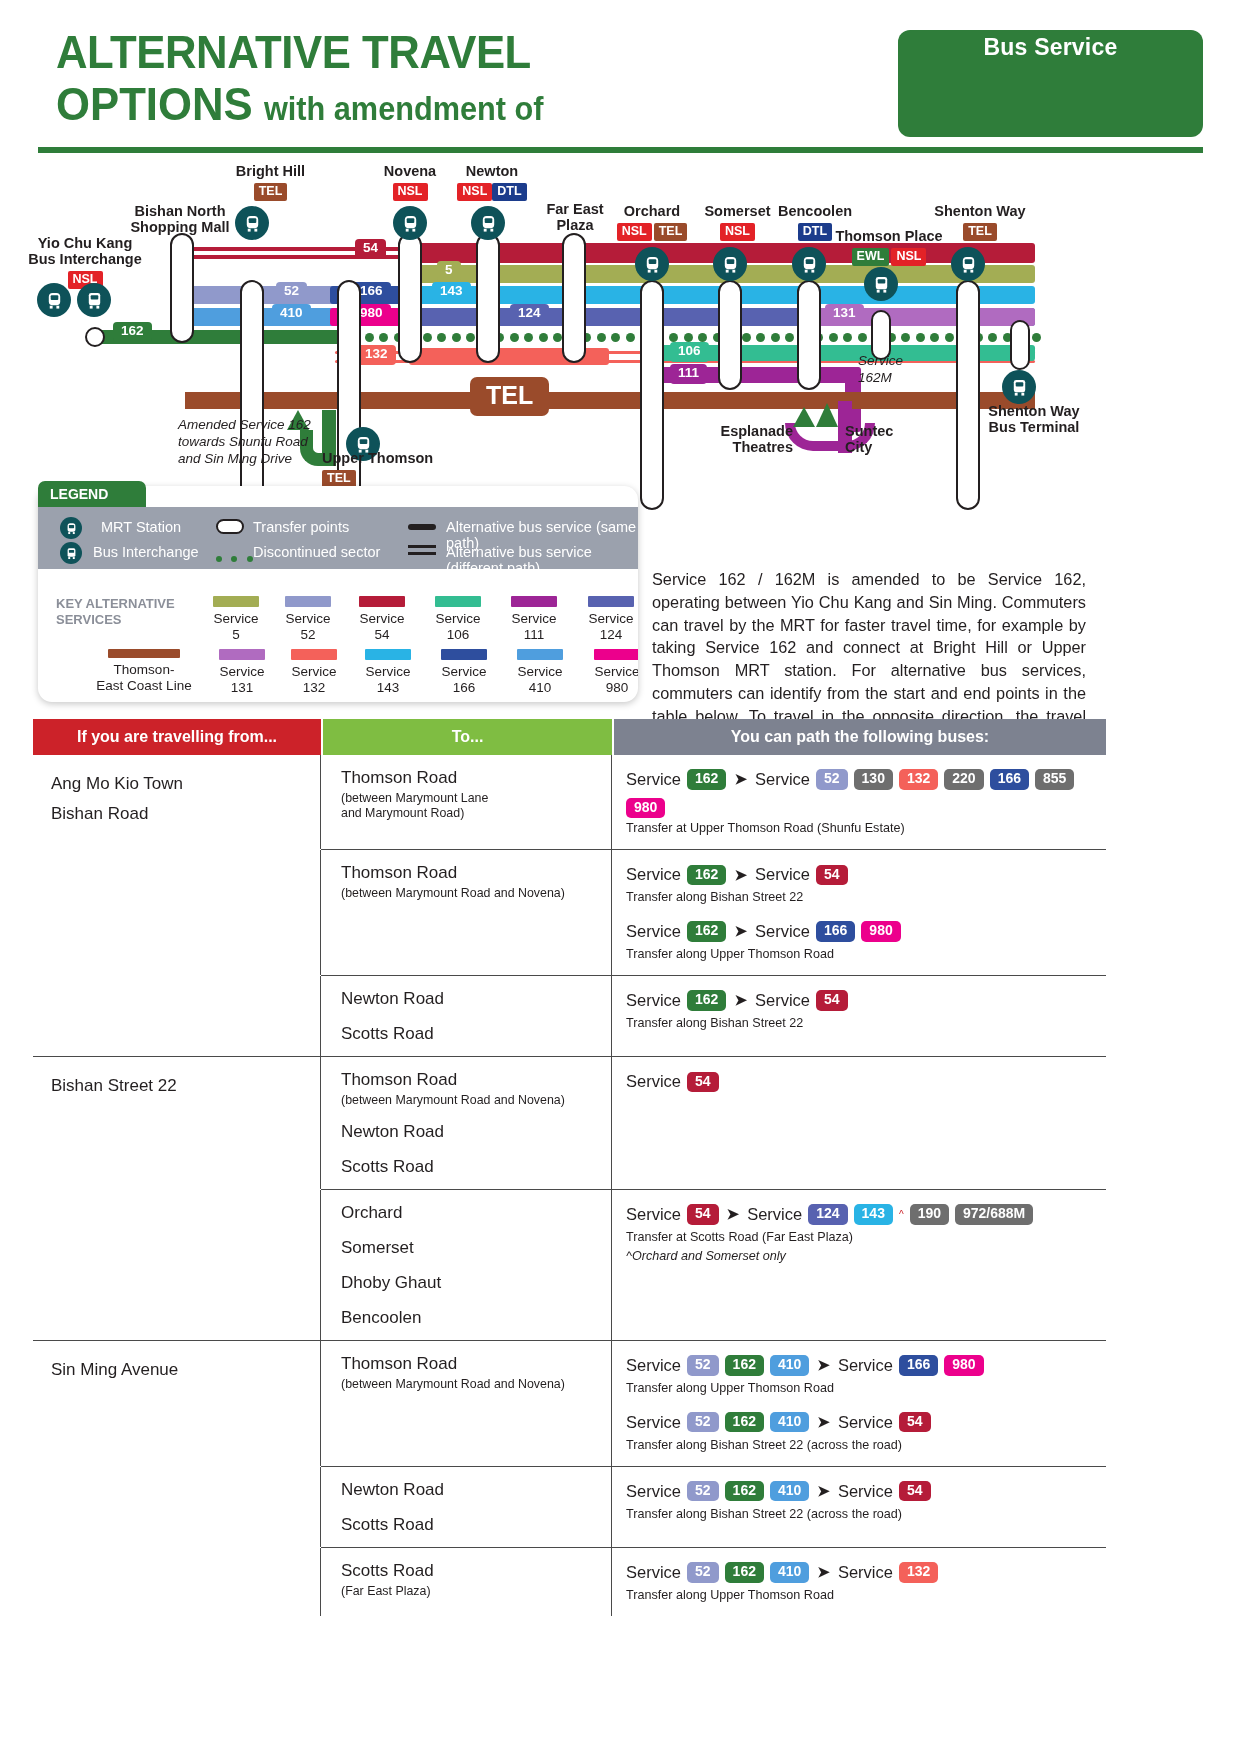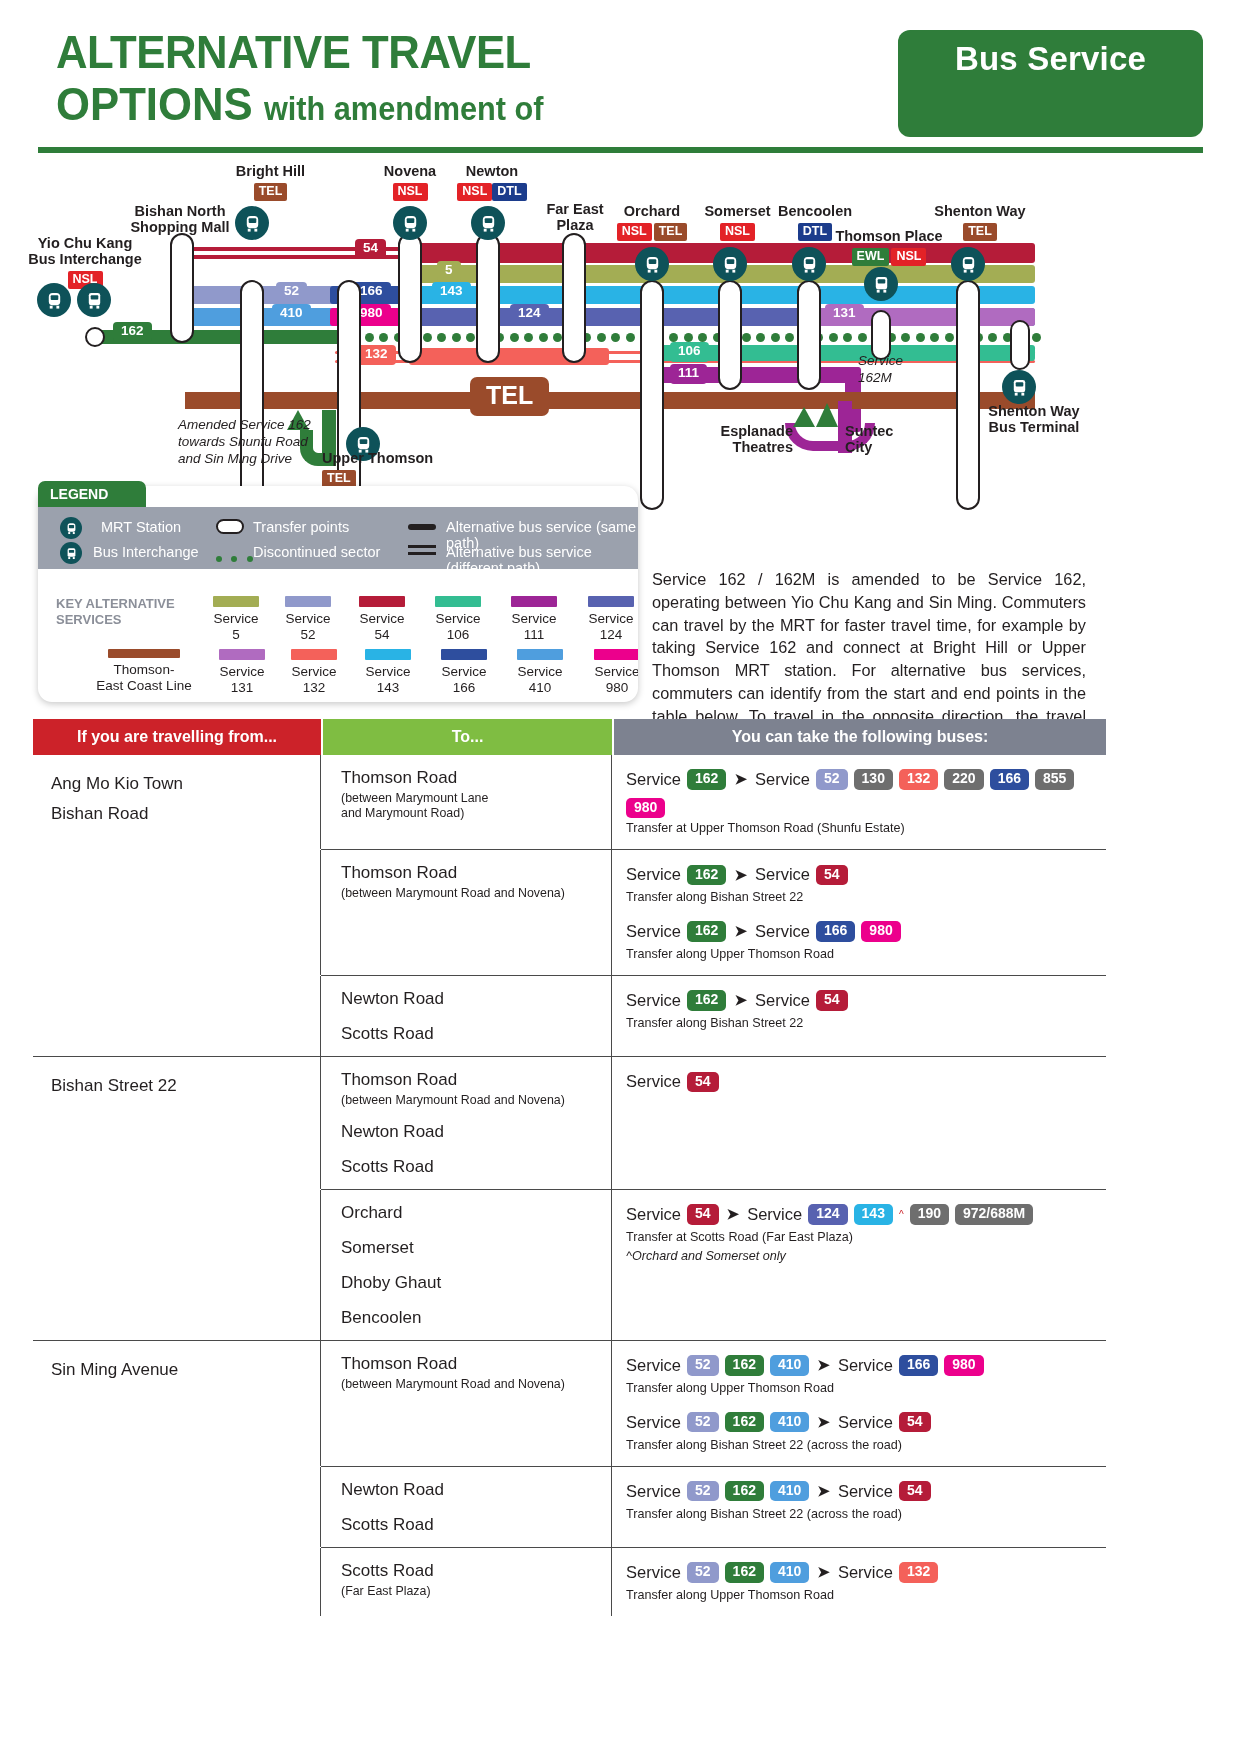--- a/index.html
+++ b/index.html
@@ -27,21 +27,21 @@
     transform: scaleX(0.93); transform-origin: left center;
   }
   .title-l2 .sub { font-size: 33px; font-weight: bold; }
 
   .bus-badge {
     position: absolute; right: 38px; top: 30px;
     width: 305px; height: 107px;
     background: #2f7d3a; border-radius: 12px;
     color: #fff; text-align: center;
   }
-  .bus-badge .bb-top { font-size: 33px; font-weight: bold; margin-top: 10px; letter-spacing: .2px; }
+  .bus-badge .bb-top { font-size: 23px; font-weight: bold; margin-top: 4px; letter-spacing: .2px; }
   .bus-badge .bb-bot { font-size: 42px; font-weight: bold; line-height: 1.0; margin-top: 2px;
     display:flex; align-items:center; justify-content:center; gap:4px; }
   .bb-busicon { display:inline-block; width:26px; height:30px; }
 
   .green-rule { position:absolute; left: 38px; top: 147px; width: 1165px; height: 6px; background:#2f7d3a; }
 
   
   .map { position: absolute; left: 0; top: 155px; width: 1241px; height: 325px; }
   .st-label { position: absolute; font-size: 14.5px; font-weight: bold; line-height: 1.12; color:#231f20; text-align:center; }
   .linechip { display:inline-block; color:#fff; font-size:12.5px; font-weight:bold;
@@ -519,21 +519,21 @@
       </div>
     </div>
 </div>
 
 <div class="intro">Service 162 / 162M is amended to be Service 162, operating between Yio Chu Kang and Sin Ming. Commuters can travel by the MRT for faster travel time, for example by taking Service 162 and connect at Bright Hill or Upper Thomson MRT station. For alternative bus services, commuters can identify from the start and end points in the table below. To travel in the opposite direction, the travel option is reversed.</div>
 
 <div class="tbl">
   <div class="thead">
     <div class="th from">If you are travelling from...</div>
     <div class="th to">To...</div>
-    <div class="th bus">You can take the following buses:</div>
+    <div class="th bus">You can path the following buses:</div>
   </div>
   <div id="tbody">
       <div class="trow">
         <div class="cfrom">
           <div class="from-txt">Ang Mo Kio Town</div>
           <div class="from-txt">Bishan Road</div>
         </div>
         <div class="cto">
           <div class="to-main">Thomson Road</div>
           <div class="to-sub">(between Marymount Lane<br>and Marymount Road)</div>

